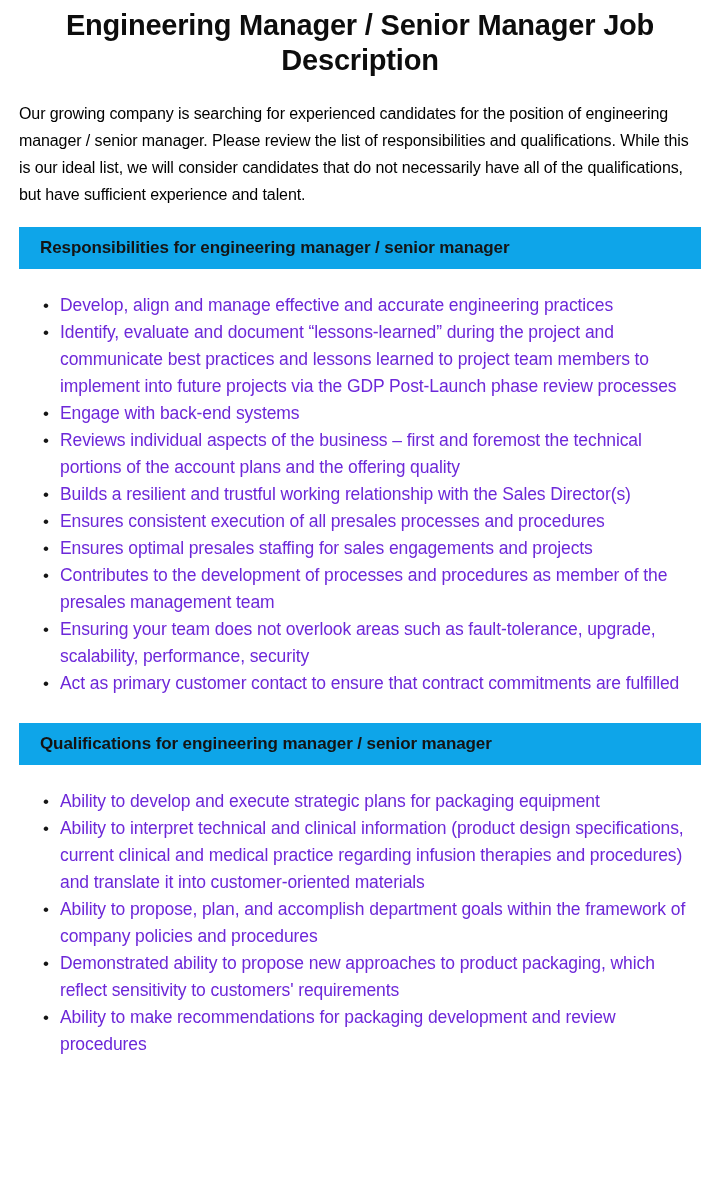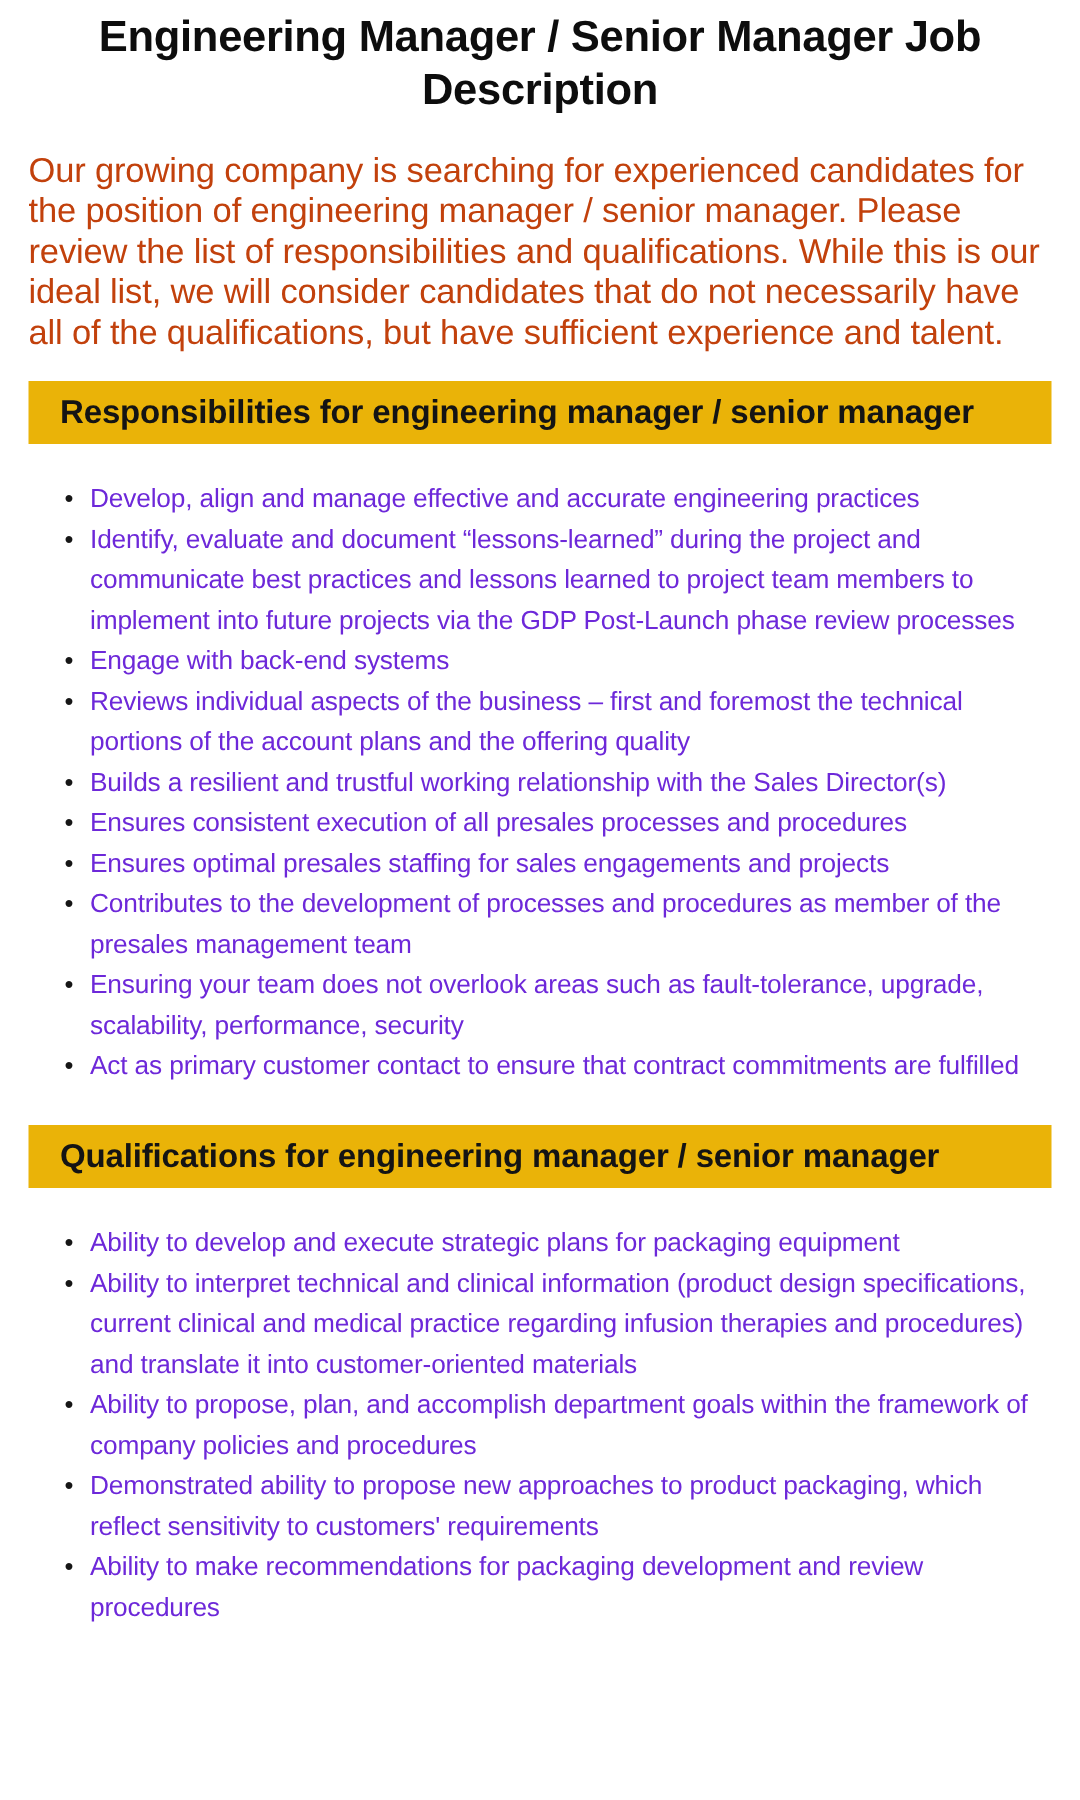--- a/index.html
+++ b/index.html
@@ -18,29 +18,29 @@
   .page-title {
     font-size: 29px;
     line-height: 35px;
     font-weight: 700;
     text-align: center;
     letter-spacing: -0.2px;
     margin: 2px 0 22px 0;
     color: #0d0d0d;
   }
   .intro {
-    font-size: 23px;
+    font-size: 16px;
     line-height: 27px;
     letter-spacing: -0.1px;
     margin-bottom: 19px;
-    color: #c2410c;
+    color: #000000;
   }
   .section-heading {
-    background: #eab308;
-    font-size: 22px;
+    background: #0ea5e9;
+    font-size: 17px;
     font-weight: 700;
     letter-spacing: -0.1px;
     line-height: 22px;
     padding: 10px 8px 10px 21px;
     color: #141414;
   }
   .bullet-list {
     list-style: none;
     margin: 23px 0 26px 0;
     padding-left: 41px;

